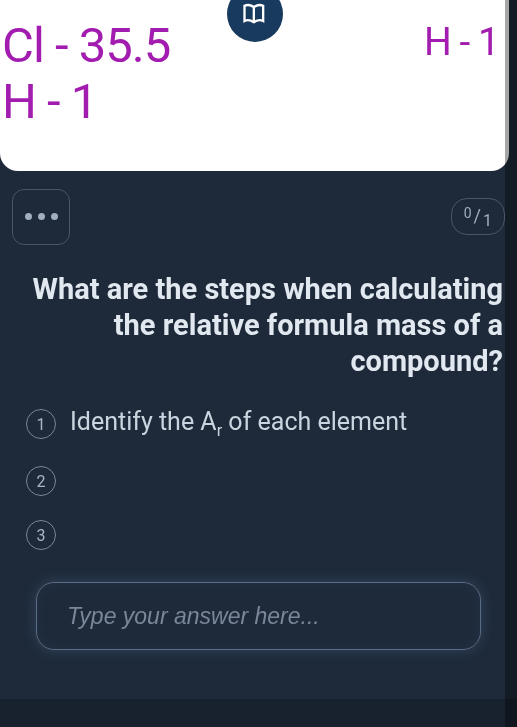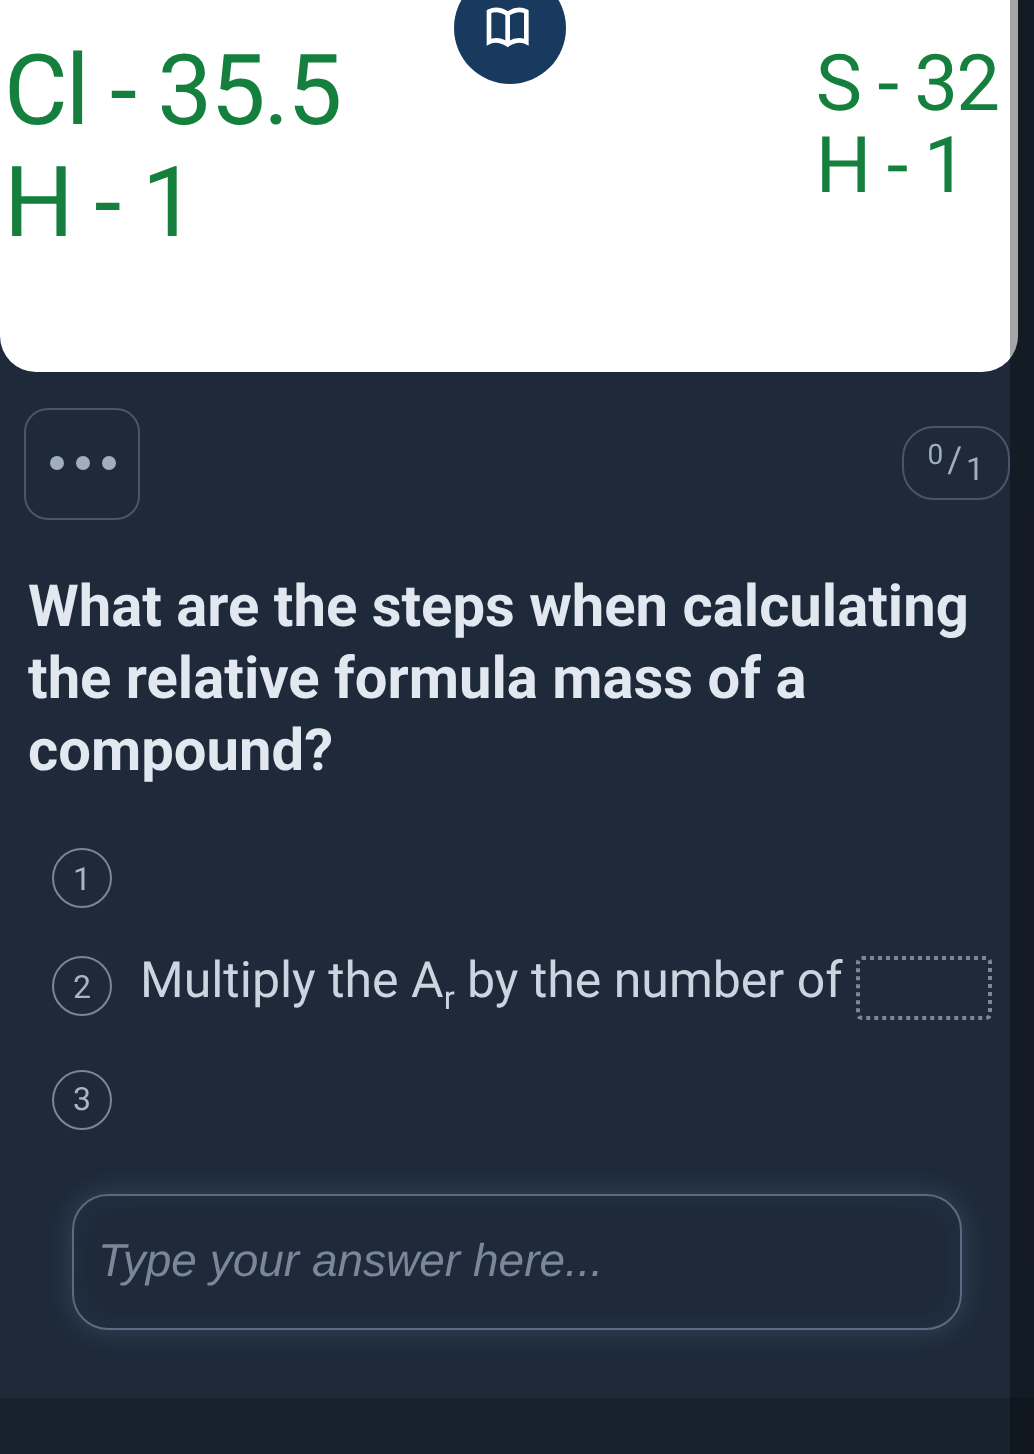--- a/index.html
+++ b/index.html
@@ -13,23 +13,23 @@
     background: #1e2a3a;
     font-family: -apple-system, BlinkMacSystemFont, "Segoe UI", Roboto, Helvetica, Arial, sans-serif;
     overflow: hidden;
     position: relative;
   }
 
   .reference-card {
     background: #ffffff;
     border-radius: 0 0 18px 18px;
     margin: 0 8px 0 0;
-    padding: 18px 0 55px 0;
-    position: relative;
-    color: #15803d;
+    padding: 18px 0 40px 0;
+    position: relative;
+    color: #a21caf;
   }
   .ref-cols {
     display: flex;
     justify-content: space-between;
     padding: 0 10px 0 2px;
   }
   .ref-left {
     font-size: 49px;
     line-height: 1.15;
     font-weight: 400;
@@ -108,21 +108,21 @@
   .score-den {
     font-size: 16px;
     position: relative;
     top: 4px;
   }
 
   .question {
     color: #e2e8f0;
     font-size: 29px;
     font-weight: 700;
-    text-align: left;
+    text-align: right;
     padding: 26px 14px 10px 14px;
     line-height: 1.25;
   }
 
   .steps {
     padding: 16px 18px 0 26px;
   }
   .step {
     display: flex;
     align-items: flex-start;
@@ -164,21 +164,21 @@
   }
   .answer-input {
     width: 100%;
     height: 68px;
     border-radius: 18px;
     border: 1.5px solid #5b6b84;
     background: transparent;
     color: #e2e8f0;
     font-size: 23px;
     font-style: italic;
-    padding: 0 12px;
+    padding: 0 30px;
     outline: none;
     box-shadow: 0 0 14px rgba(120,150,200,0.25), inset 0 0 14px rgba(120,150,200,0.08);
   }
   .answer-input::placeholder {
     color: #7a8699;
     font-style: italic;
   }
 
   .bottom-shade {
     position: absolute;
@@ -206,21 +206,20 @@
       <path d="M3 5c2-1 5-1 8 1 3-2 6-2 8-1v13c-2-1-5-1-8 1-3-2-6-2-8-1V5z"></path>
       <path d="M11 6v13"></path>
     </svg>
   </div>
   <div class="ref-cols">
     <div class="ref-left">
       <div><span>Cl</span> - <span>35.5</span></div>
       <div><span>H</span> - <span>1</span></div>
     </div>
     <div class="ref-right">
-      <div><span>S</span> - <span>32</span></div>
       <div><span>H</span> - <span>1</span></div>
     </div>
   </div>
 </div>
 
 <div class="toolbar">
   <div class="more-button">
     <span class="dot"></span>
     <span class="dot"></span>
     <span class="dot"></span>
@@ -230,26 +229,26 @@
     <span class="score-slash">/</span>
     <span class="score-den">1</span>
   </div>
 </div>
 
 <div class="question">What are the steps when calculating the relative formula mass of a compound?</div>
 
 <div class="steps">
   <div class="step">
     <div class="step-num">1</div>
+    <div class="step-text">
+      <span>Identify the A</span><sub>r</sub><span> of each element</span>
+    </div>
   </div>
   <div class="step">
     <div class="step-num">2</div>
-    <div class="step-text">
-      <span>Multiply the A</span><sub>r</sub><span> by the number of </span><span class="blank-box"></span>
-    </div>
   </div>
   <div class="step">
     <div class="step-num">3</div>
   </div>
 </div>
 
 <div class="answer-wrap">
   <input class="answer-input" type="text" placeholder="Type your answer here..." style="">
 </div>
 

